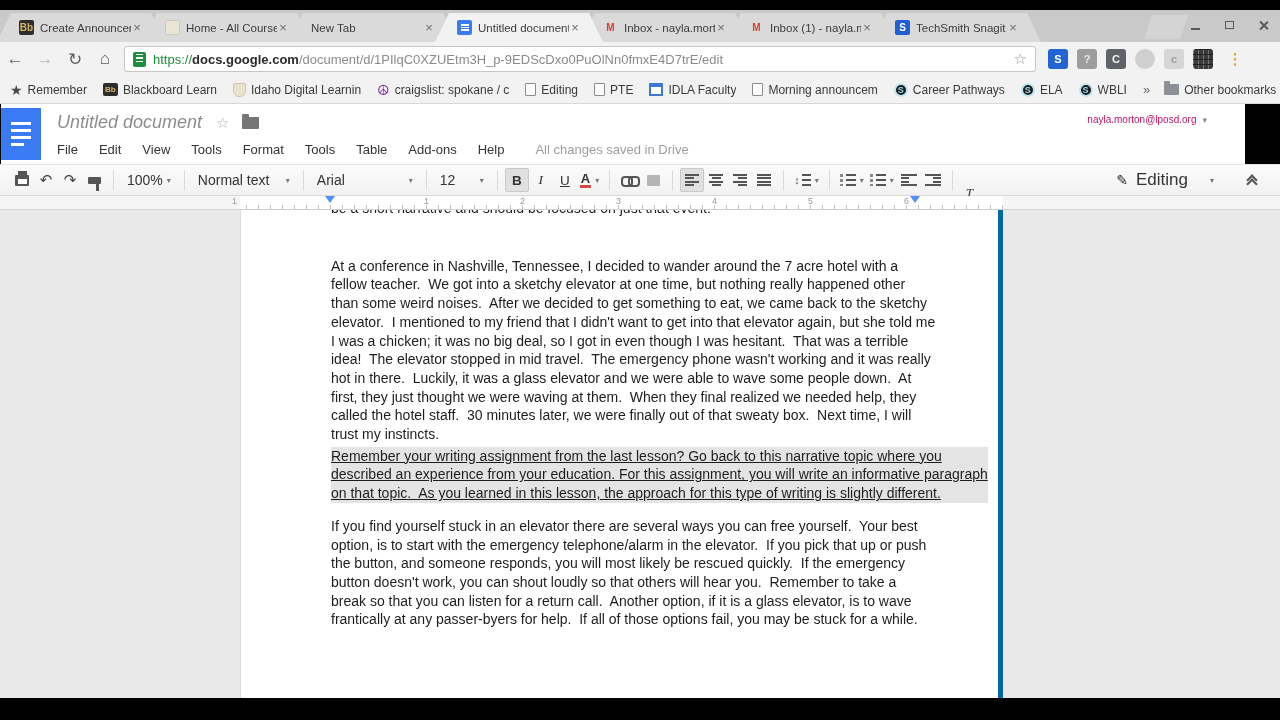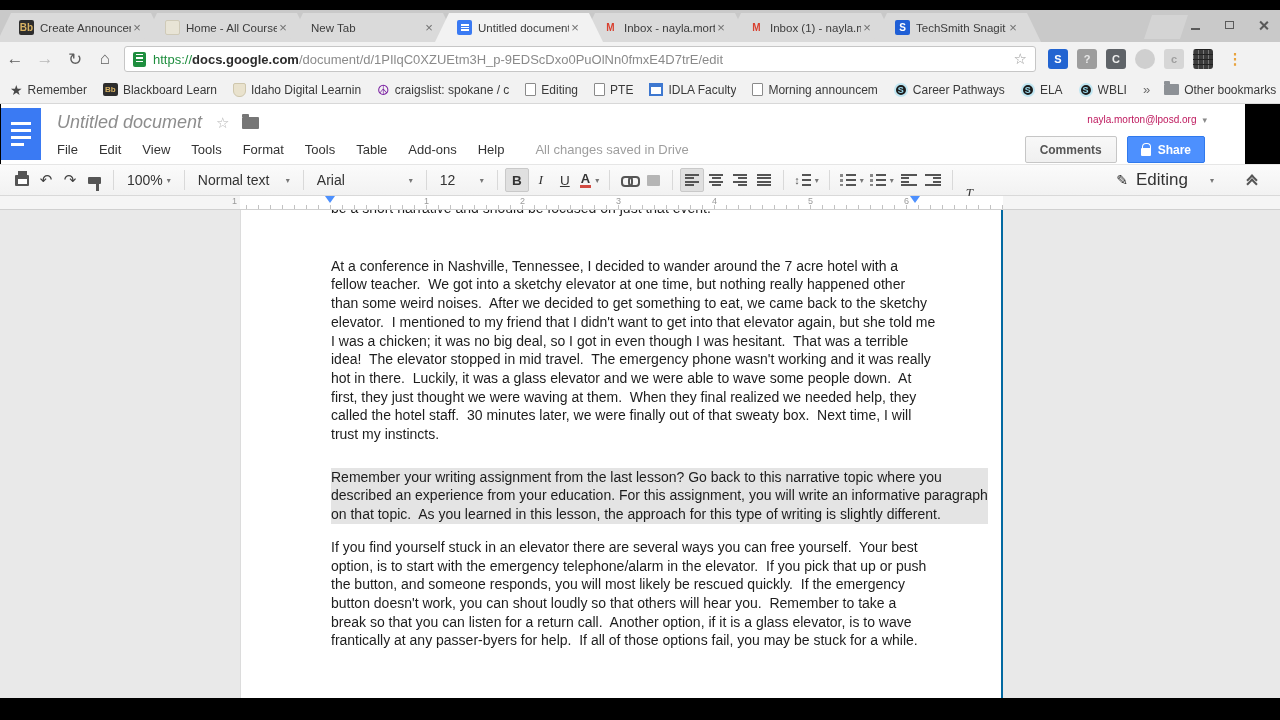--- a/index.html
+++ b/index.html
@@ -158,26 +158,26 @@
     background-size:100% 4px; background-position:6px bottom; background-repeat:no-repeat; }
   .ruler-num { position:absolute; top:0; font-size:9px; color:#9a9a9a; }
   .rn0 { left:232px; } .rn1 { left:424px; } .rn2 { left:520px; } .rn3 { left:616px; }
   .rn4 { left:712px; } .rn5 { left:808px; } .rn6 { left:904px; }
   .ruler-marker { position:absolute; top:0; width:0; height:0; border-left:5px solid transparent; border-right:5px solid transparent; border-top:7px solid #4d90fe; }
   .mk-left { left:325px; } .mk-right { left:910px; }
 
   
   .canvas { position:absolute; top:210px; left:0; width:1280px; height:488px; background:#e9e9e9; }
   .page { position:absolute; left:240px; top:0; width:763px; height:488px; background:#fff;
-          border-left:1px solid #dcdcdc; border-right:2px solid #0369a1; overflow:hidden;
+          border-left:1px solid #dcdcdc; border-right:5px solid #0369a1; overflow:hidden;
           padding:0 80px 0 90px; }
   .doc-text { font-size:14px; line-height:18.7px; color:#1d1d1d; white-space:pre; }
   .t-clipped { margin-top:-11px; }
   .p1 { margin-top:39px; }
-  .p2 { margin-top:24px; background:#e4e4e4; width:fit-content; }
+  .p2 { margin-top:3px; background:#e4e4e4; width:fit-content;text-decoration:underline; }
   .p3 { margin-top:14px; }
 </style>
 </head>
 <body>
 
 <div class="letterbox top"></div>
 
 <div class="tabstrip">
   <div class="tabs">
     <div class="tab">
@@ -332,29 +332,20 @@
     <span class="menu-item">Format</span>
     <span class="menu-item">Tools</span>
     <span class="menu-item">Table</span>
     <span class="menu-item">Add-ons</span>
     <span class="menu-item">Help</span>
     <span class="save-status">All changes saved in Drive</span>
   </div>
   <div class="account-row">
     <span class="account-email">nayla.morton@lposd.org</span>
     <span class="account-caret">▾</span>
-  </div>
-  <div class="header-buttons">
-    <div class="btn-comments">
-        <span>Comments</span>
-      </div>
-    <div class="btn-share">
-      <span class="lock"></span>
-      <span>Share</span>
-    </div>
   </div>
 </div>
 
 <div class="docs-toolbar">
   <div class="tb-group">
     <div class="tb-btn">
         <span class="ic-print"></span>
       </div>
     <div class="tb-btn">
         <span class="tb-glyph">↶</span>

